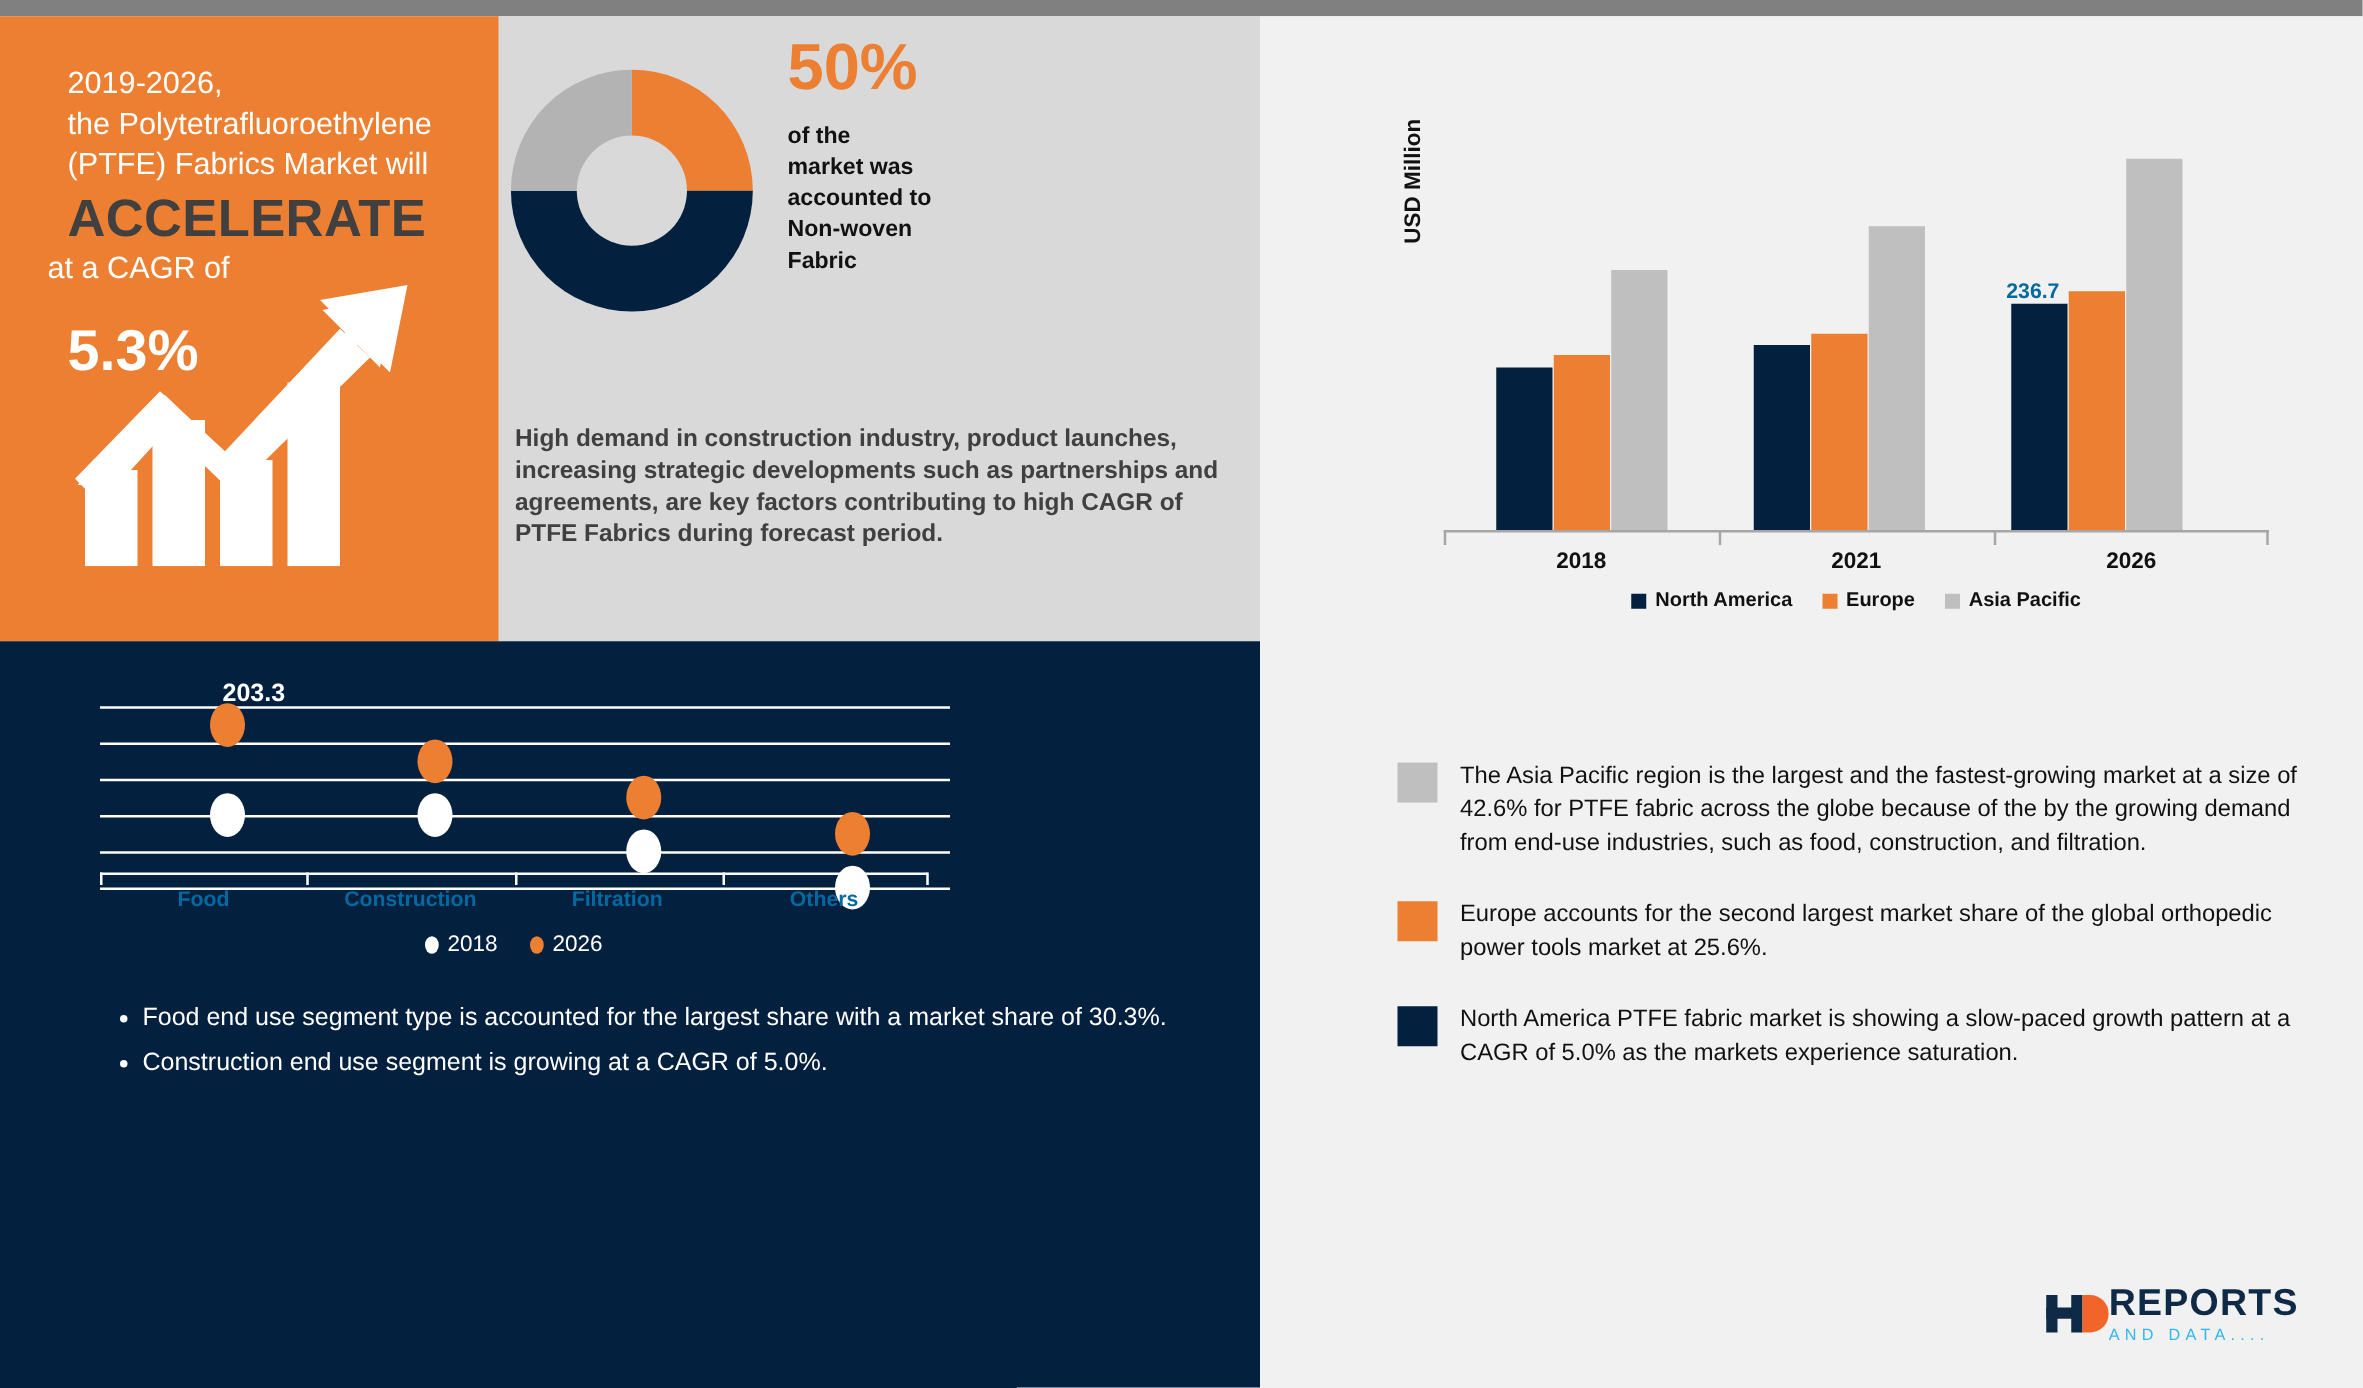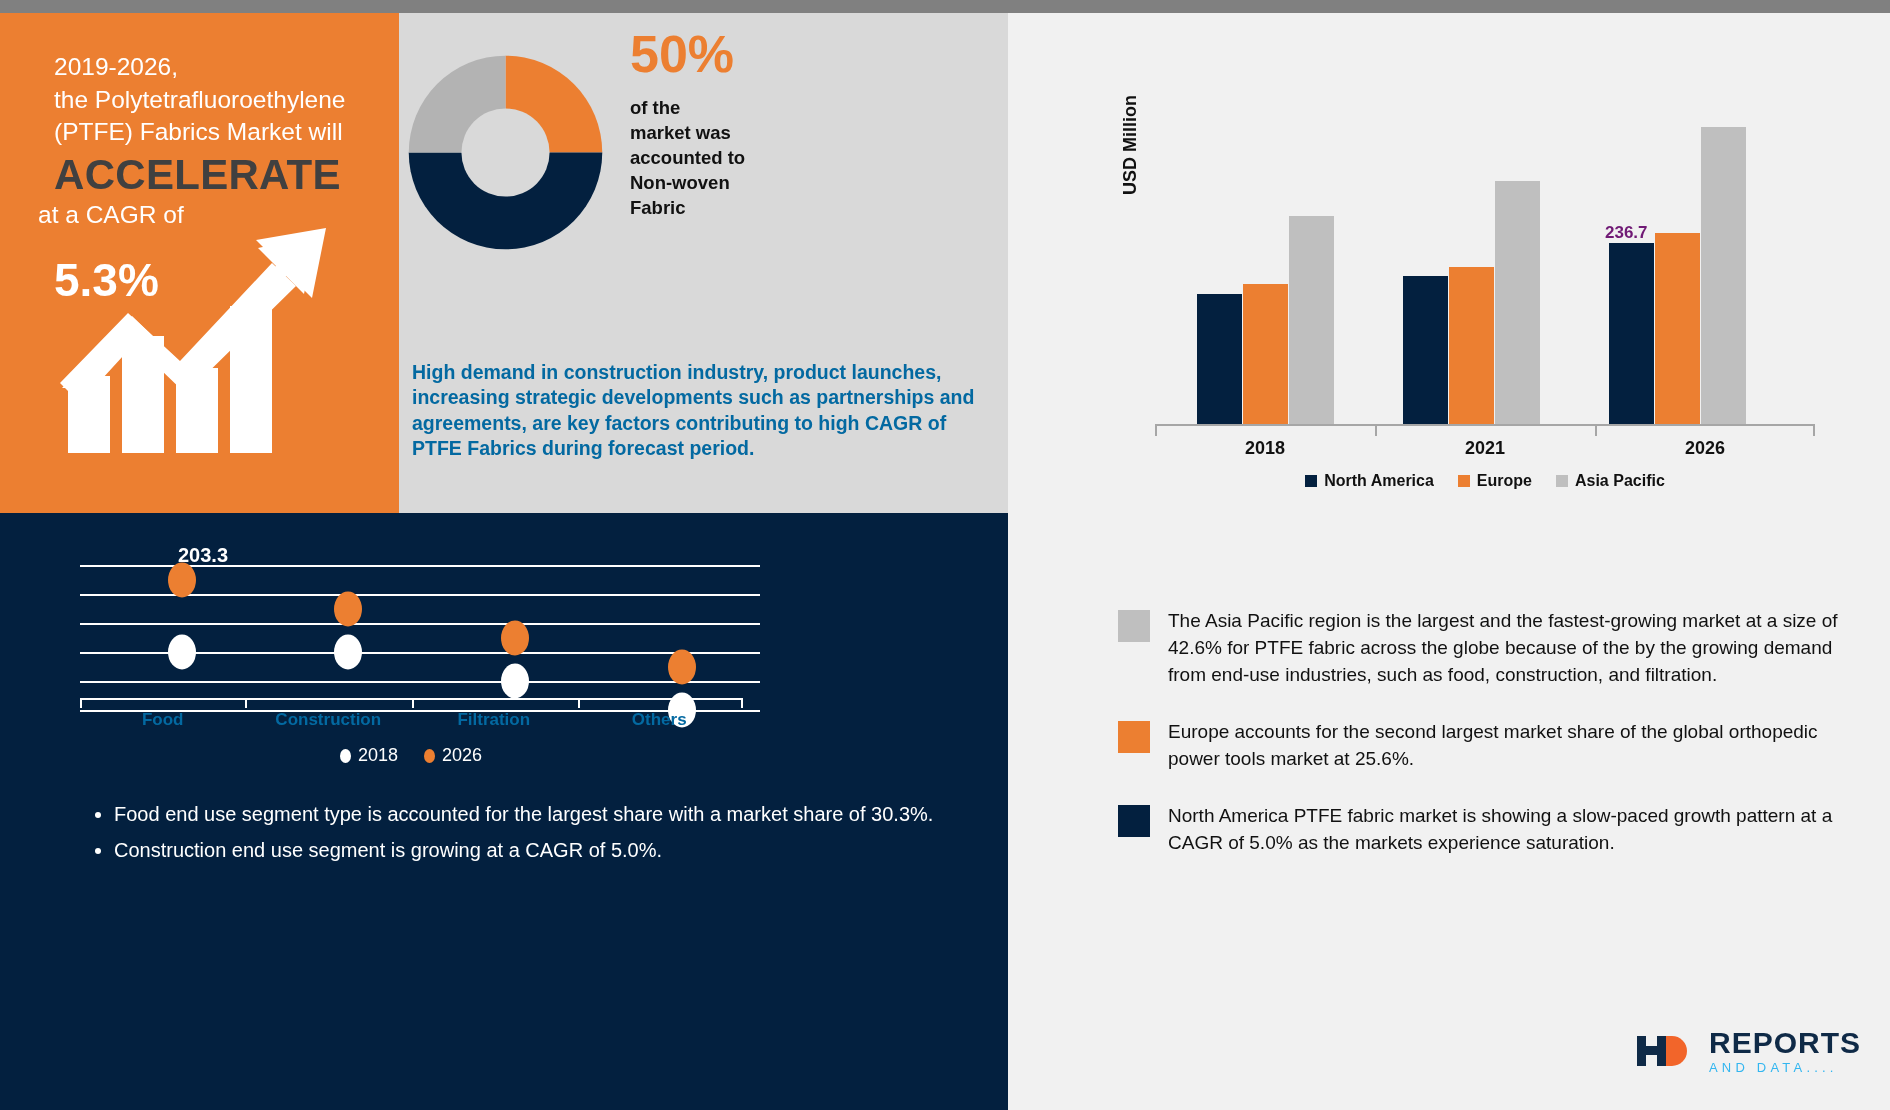--- a/index.html
+++ b/index.html
@@ -57,22 +57,22 @@
   .donut-svg{display:block;}
   .pct-big{
     position:absolute;left:630px;top:28px;
     color:#ec7f31;font-size:52px;font-weight:bold;line-height:1;
   }
   .pct-desc{
     position:absolute;left:630px;top:96px;width:160px;
     color:#111111;font-size:18.5px;font-weight:bold;line-height:1.35;
   }
   .gray-para{
-    position:absolute;left:412px;top:360px;width:580px;
-    color:#0369a1;font-size:19.5px;font-weight:bold;line-height:1.3;
+    position:absolute;left:412px;top:339px;width:580px;
+    color:#404040;font-size:19.5px;font-weight:bold;line-height:1.3;
   }
 
   
   .dot-chart{position:absolute;left:80px;top:565px;width:680px;height:145px;}
   .dot-chart .gline{position:absolute;left:0;width:680px;height:2px;background:#ffffff;}
   .dot{position:absolute;width:28px;height:35px;border-radius:50%;transform:translate(-50%,-50%);}
   .dot.d2026{background:#ec7f31;}
   .dot.d2018{background:#ffffff;}
   .dotlabel{
     position:absolute;color:#ffffff;font-size:20px;font-weight:bold;
@@ -104,21 +104,21 @@
   .plot-area{position:absolute;left:1155px;top:95px;width:660px;height:330px;}
   .bar{position:absolute;bottom:0;}
   .bar.na{background:#03203f;}
   .bar.eu{background:#ec7f31;}
   .bar.ap{background:#bfbfbf;}
   .bar-baseline{position:absolute;left:1155px;top:424px;width:660px;height:2px;background:#a6a6a6;}
   .bar-tick{position:absolute;top:424px;width:2px;height:12px;background:#a6a6a6;}
   .bar-cats{position:absolute;left:1155px;top:438px;width:660px;display:flex;}
   .bar-cats span{flex:1;text-align:center;color:#111111;font-size:18px;font-weight:bold;}
   .bar-datalabel{
-    position:absolute;color:#701a75;font-size:17px;font-weight:bold;
+    position:absolute;color:#0369a1;font-size:17px;font-weight:bold;
   }
   .bar-legend{
     position:absolute;left:1155px;top:472px;width:660px;
     display:flex;justify-content:center;align-items:center;gap:24px;
   }
   .bar-legend .li{display:flex;align-items:center;gap:7px;color:#111111;font-size:16px;font-weight:bold;}
   .lg-sq{width:12px;height:12px;display:inline-block;}
   .sq-na{background:#03203f;}
   .sq-eu{background:#ec7f31;}
   .sq-ap{background:#bfbfbf;}
@@ -126,21 +126,21 @@
   
   .insights{position:absolute;left:1118px;top:608px;width:720px;}
   .ins-row{display:flex;gap:18px;margin-bottom:30px;}
   .ins-sw{width:32px;height:32px;flex:0 0 32px;margin-top:2px;}
   .sw-ap{background:#bfbfbf;}
   .sw-eu{background:#ec7f31;}
   .sw-na{background:#03203f;}
   .ins-txt{color:#111111;font-size:19px;line-height:1.42;}
 
   
-  .logo{position:absolute;left:1635px;top:1028px;display:flex;align-items:center;gap:22px;}
+  .logo{position:absolute;left:1635px;top:1028px;display:flex;align-items:center;gap:0;}
   .logo-mark{width:52px;height:38px;}
   .logo-text{line-height:1;}
   .logo-main{color:#0f2a47;font-size:30px;font-weight:bold;letter-spacing:1px;}
   .logo-sub{color:#32b6f0;font-size:13px;letter-spacing:4.2px;margin-top:3px;}
 </style>
 </head>
 <body>
 
 <div class="root">
 

